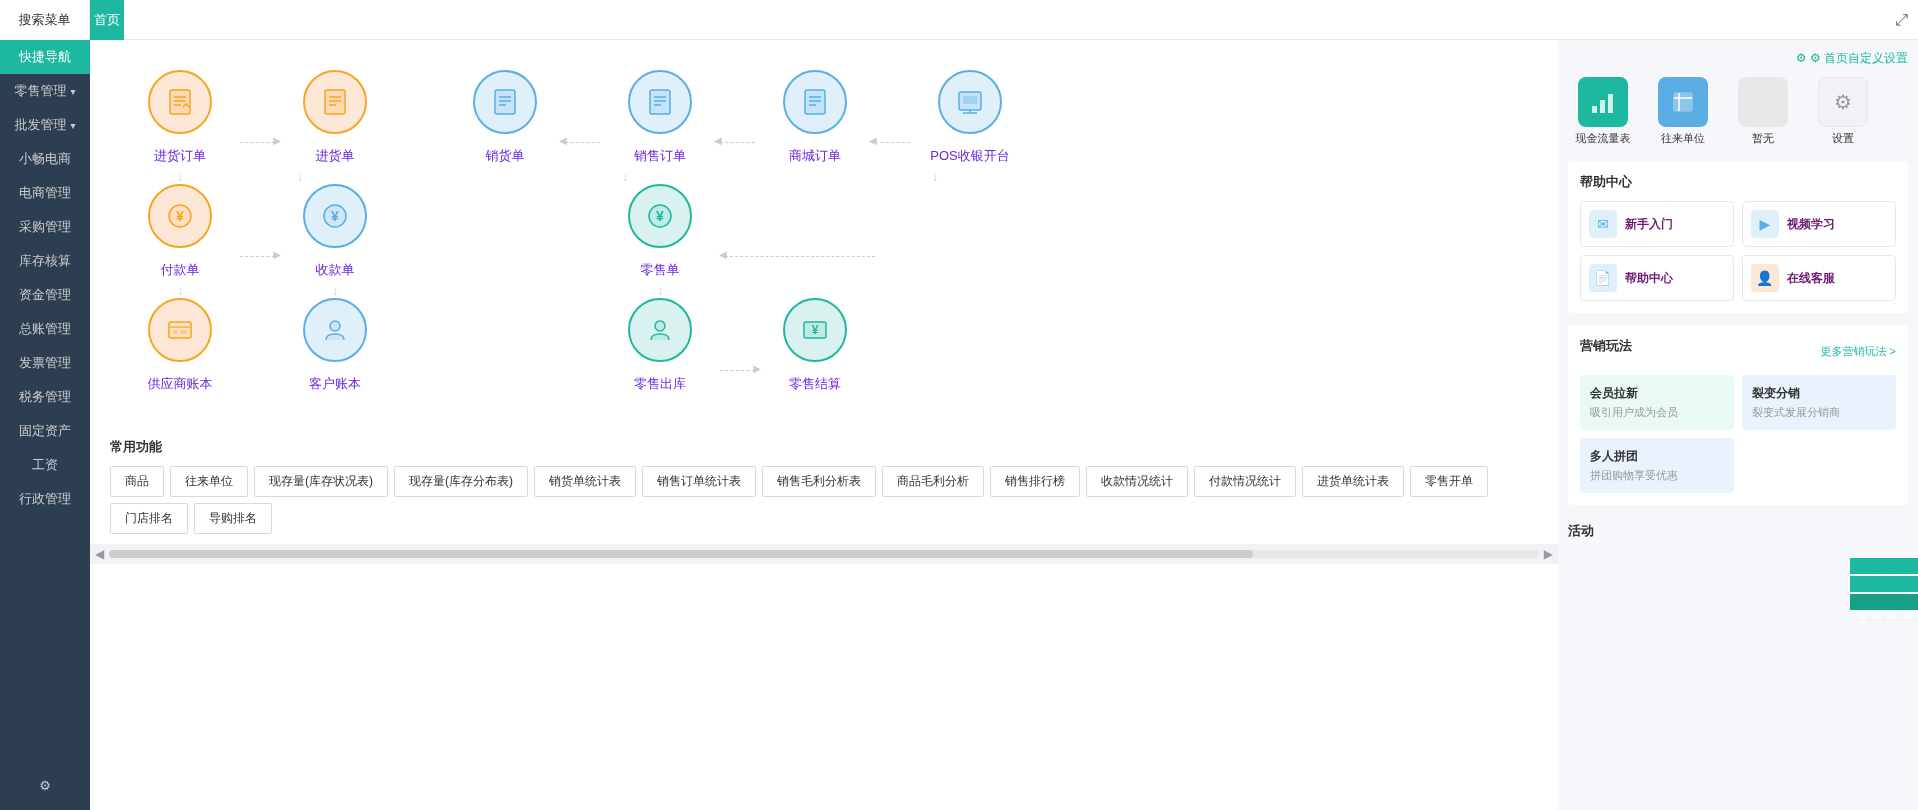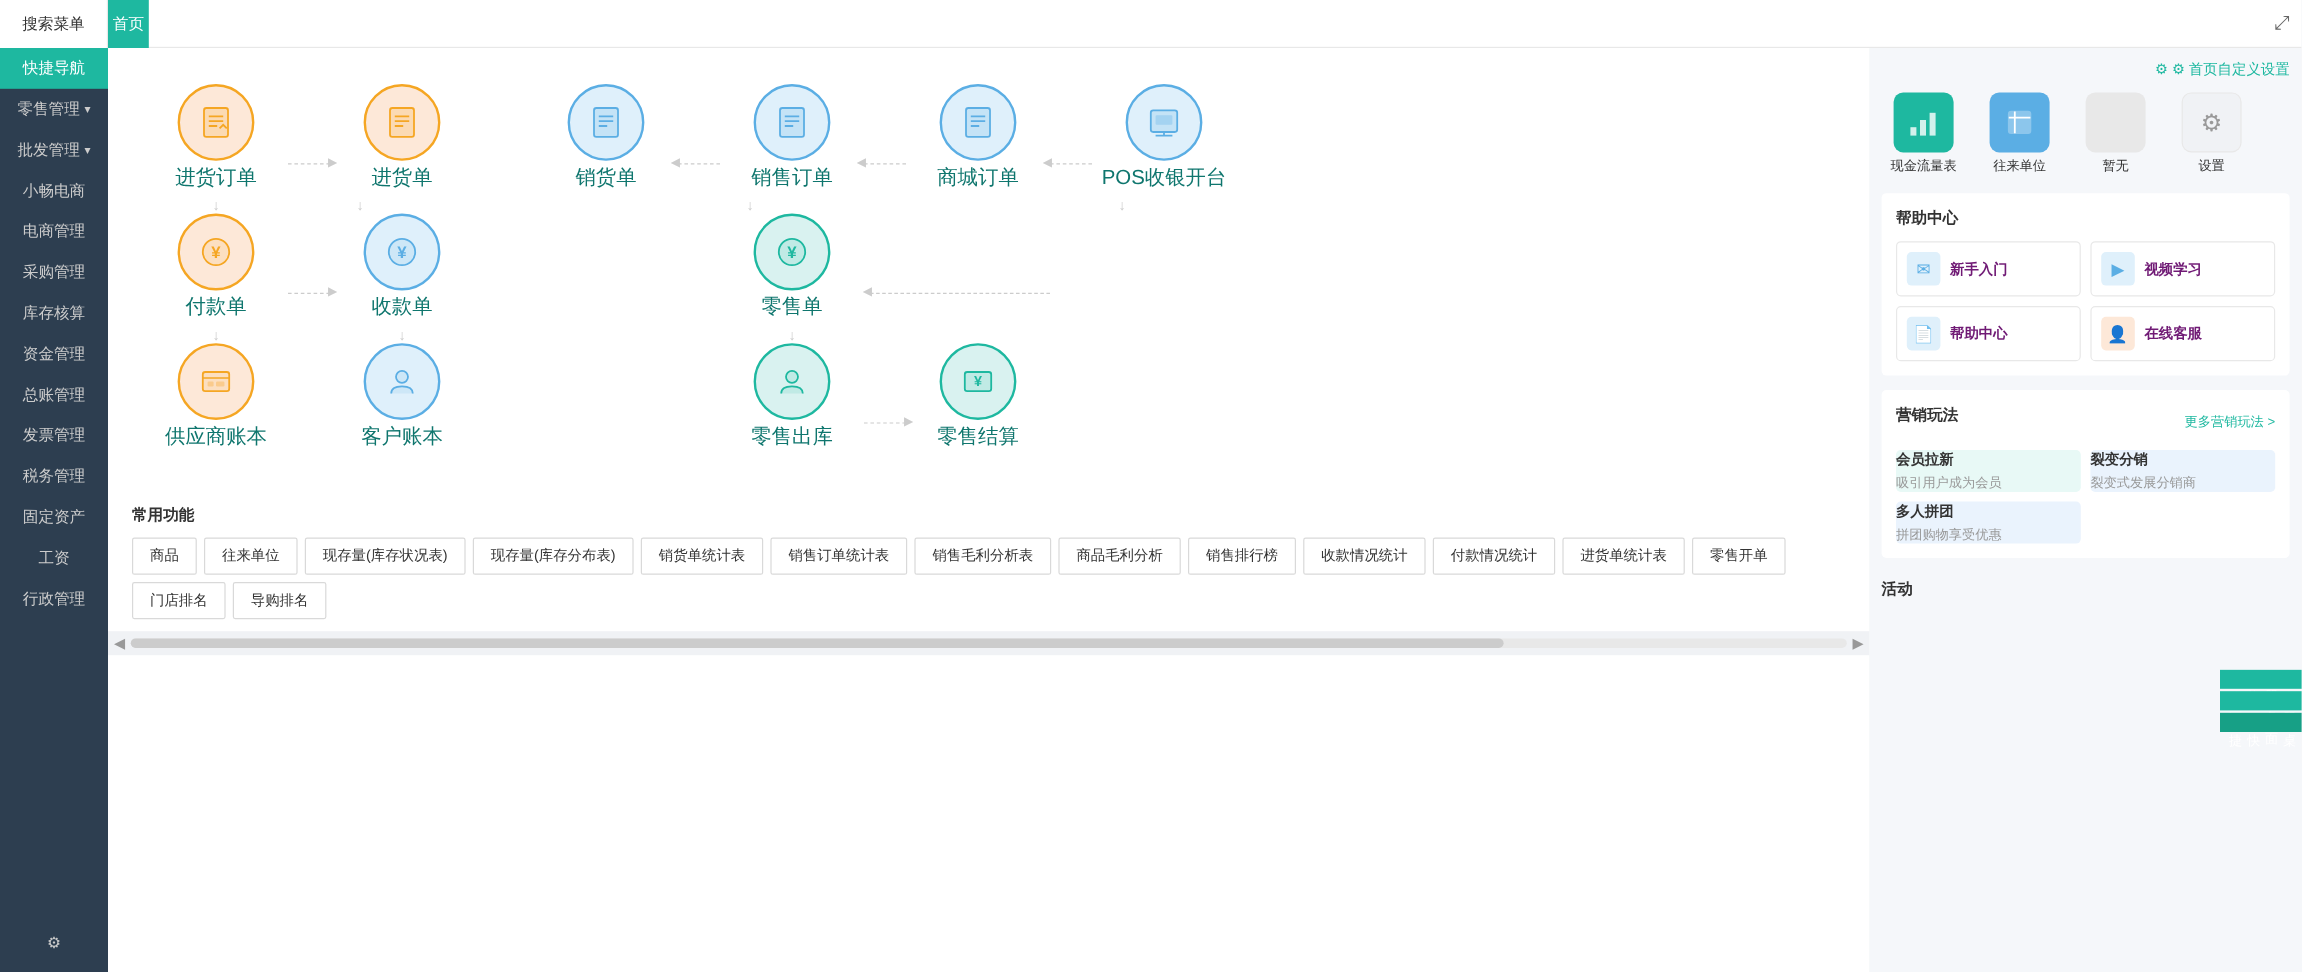--- a/index.html
+++ b/index.html
@@ -29,21 +29,21 @@
     .main-panel { flex: 1; background: #fff; overflow: auto; padding: 0; }
 
     
     .quick-nav-section { background: #fff; margin: 10px; border-radius: 4px; padding: 20px; }
     
     .flow-node { display: flex; flex-direction: column; align-items: center; width: 120px; flex-shrink: 0; }
     .flow-circle { width: 64px; height: 64px; border-radius: 50%; display: flex; align-items: center; justify-content: center; font-size: 22px; }
     .flow-circle.orange { background: #fde8d8; color: #f5a623; border: 2px solid #f5a623; }
     .flow-circle.blue { background: #dff0fb; color: #5baee4; border: 2px solid #5baee4; }
     .flow-circle.teal { background: #d9f2f0; color: #1eb8a0; border: 2px solid #1eb8a0; }
-    .flow-label { margin-top: 2px; font-size: 17px; color: #0f766e; }
+    .flow-label { margin-top: 13px; font-size: 13px; color: #6d28d9; }
 
     
     .common-func { padding: 10px 20px 10px; }
     .common-func-title { font-size: 13px; color: #333; margin-bottom: 10px; font-weight: bold; }
     .func-grid { display: flex; flex-wrap: wrap; gap: 6px; }
     .func-btn { border: 1px solid #d9d9d9; background: #fff; color: #333; padding: 6px 14px; font-size: 12px; cursor: pointer; border-radius: 2px; white-space: nowrap; }
 
     
     .scrollbar-area { height: 20px; background: #f0f2f5; display: flex; align-items: center; padding: 0 5px; }
     .scroll-arrow { cursor: pointer; color: #999; font-size: 12px; }
@@ -73,21 +73,21 @@
     .help-icon { width: 28px; height: 28px; border-radius: 4px; display: flex; align-items: center; justify-content: center; font-size: 14px; }
     .help-icon.blue { background: #dff0fb; color: #5baee4; }
     .help-icon.orange { background: #fde8d8; color: #f5a623; }
     .help-item-label { font-size: 12px; color: #701a75; font-weight: bold; }
 
     
     .marketing-section { background: #fff; border-radius: 4px; padding: 12px; margin-bottom: 12px; }
     .marketing-header { display: flex; justify-content: space-between; align-items: center; margin-bottom: 10px; }
     .more-link { font-size: 11px; color: #1eb8a0; cursor: pointer; }
     .marketing-grid { display: grid; grid-template-columns: 1fr 1fr; gap: 8px; }
-    .marketing-item { border-radius: 4px; cursor: pointer; }
+    .marketing-item { padding: 10px; border-radius: 4px; cursor: pointer; }
     .marketing-item.green-light { background: #e8f9f6; }
     .marketing-item.blue-light { background: #eaf3fd; }
     .marketing-item-title { font-size: 12px; font-weight: bold; color: #333; margin-bottom: 3px; }
     .marketing-item-desc { font-size: 11px; color: #999; }
 
     
     .activity-title { font-size: 13px; font-weight: bold; color: #333; padding: 5px 0; }
 
     
     .float-btns { position: fixed; right: 0; bottom: 200px; display: flex; flex-direction: column; gap: 2px; }

